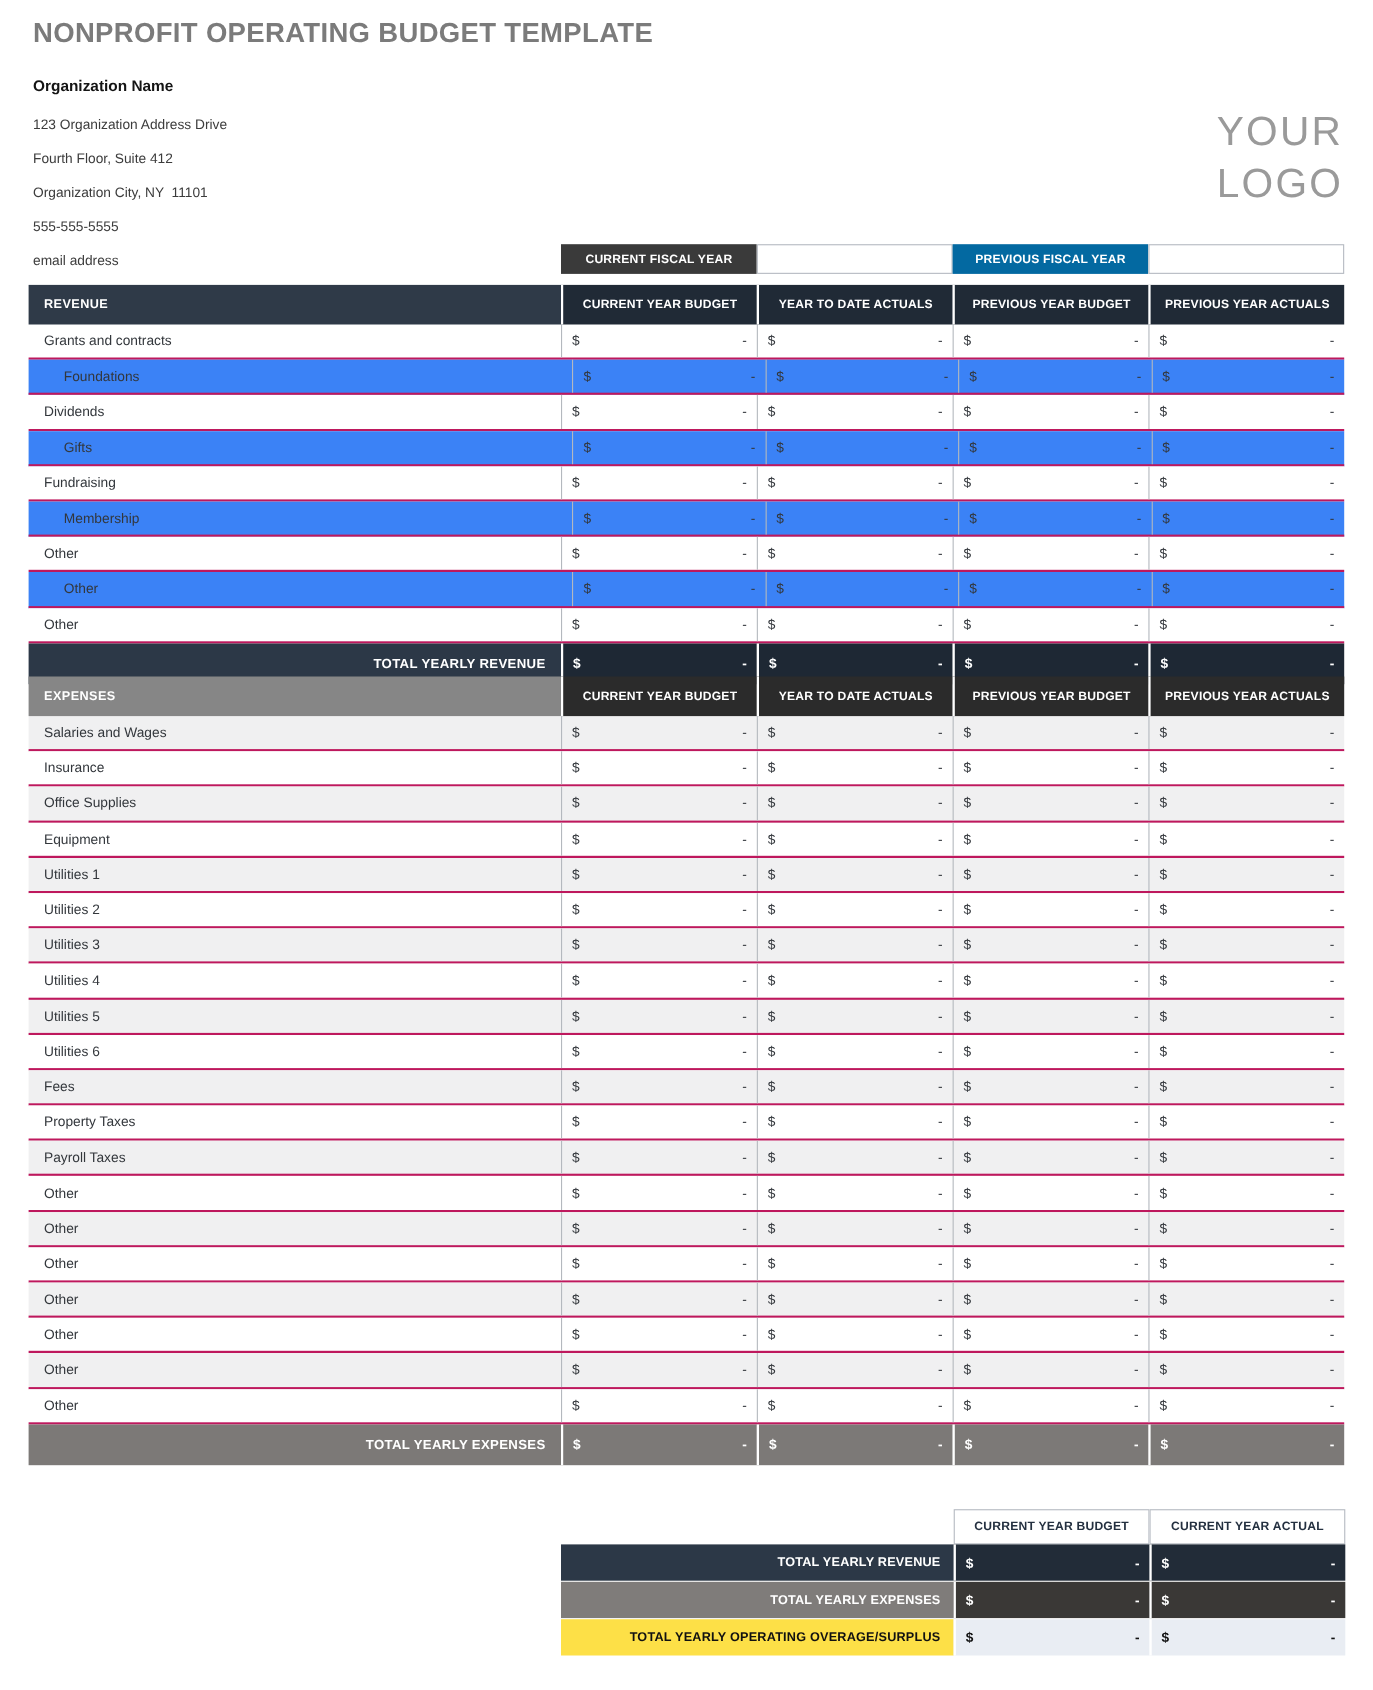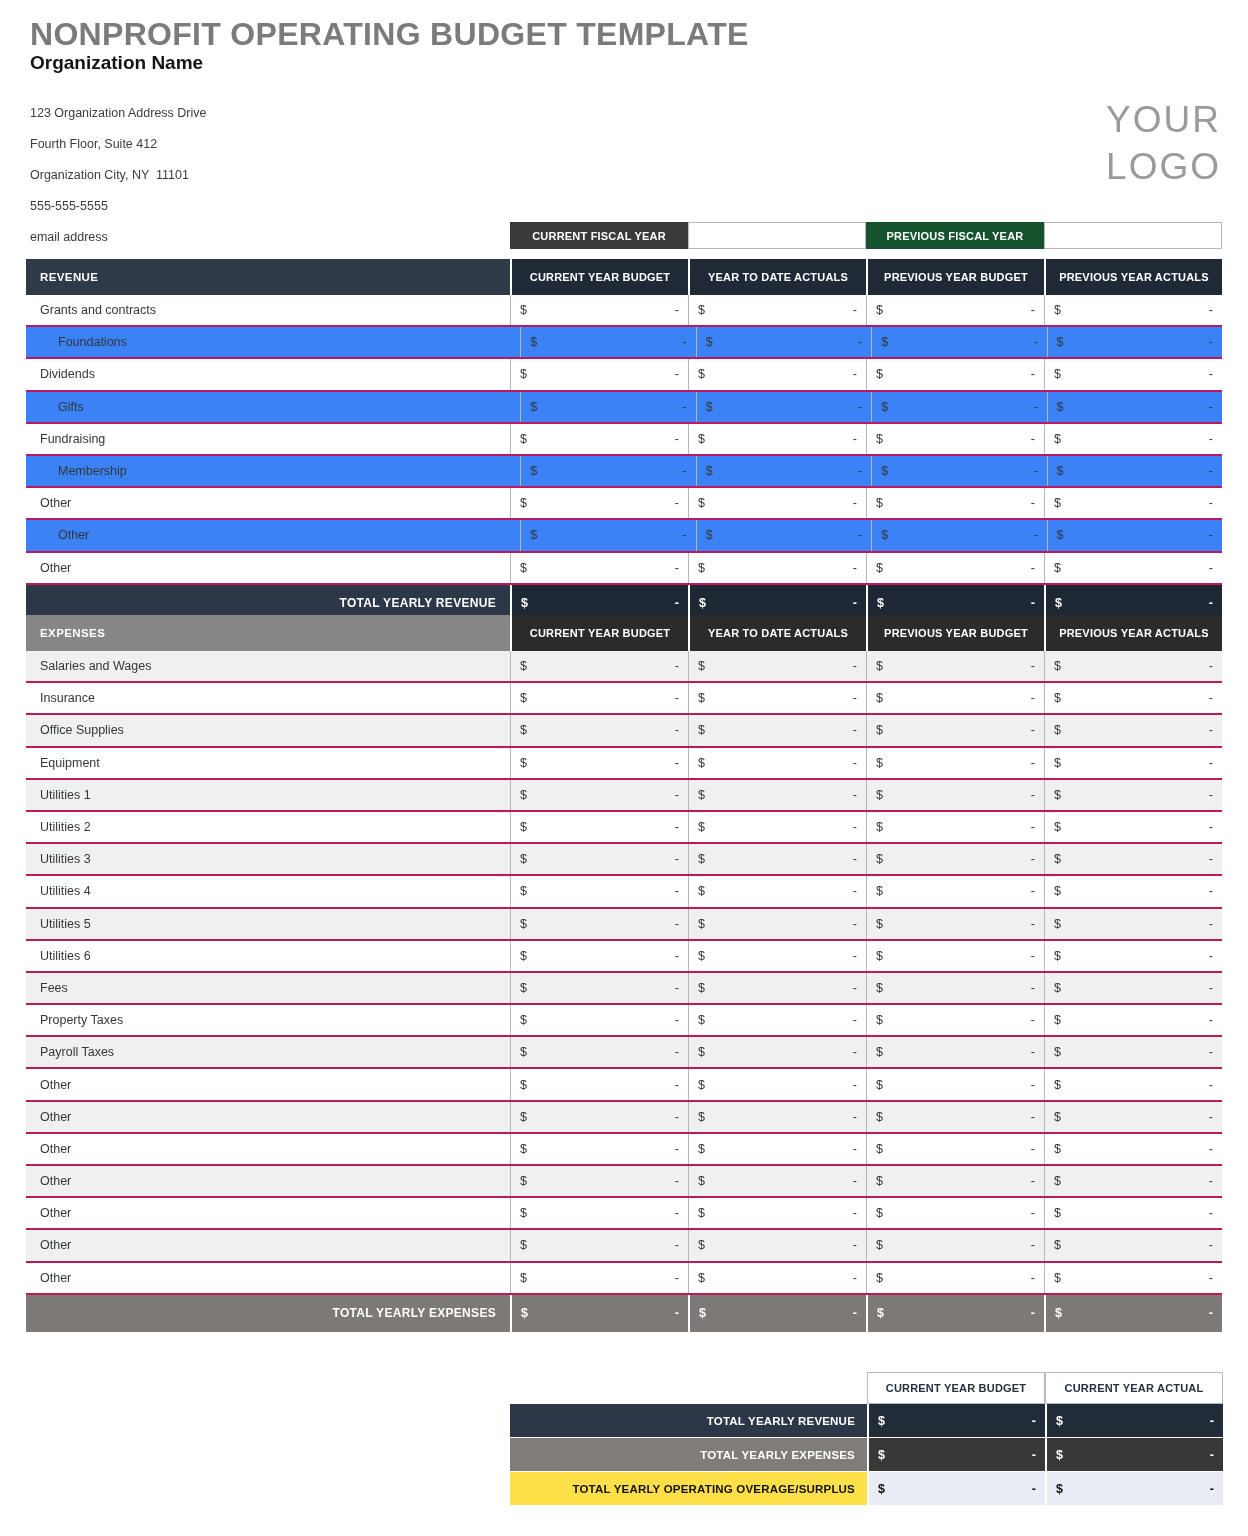--- a/index.html
+++ b/index.html
@@ -1,30 +1,30 @@
 <!DOCTYPE html>
 <html><head>
 <meta charset="utf-8">
 <style>
   html,body{margin:0;padding:0;background:#ffffff;}
   body{font-family:"Liberation Sans", sans-serif;}
   .page{position:relative;width:1248px;height:1536px;background:#ffffff;overflow:hidden;}
 
   
-  .title{position:absolute;left:30px;top:16px;font-size:32px;font-weight:bold;color:#7b7b7b;letter-spacing:.3px;}
-  .org-name{position:absolute;left:30px;top:52px;font-size:19px;font-weight:bold;color:#141414;}
+  .title{position:absolute;left:30px;top:16px;font-size:25px;font-weight:bold;color:#7b7b7b;letter-spacing:.3px;}
+  .org-name{position:absolute;left:30px;top:70px;font-size:14px;font-weight:bold;color:#141414;}
   .org-lines{position:absolute;left:30px;top:97px;}
   .org-line{height:31px;display:flex;align-items:center;font-size:12.5px;color:#3c3c3c;white-space:pre;}
   .logo{position:absolute;right:27px;top:96px;text-align:right;font-size:37px;line-height:47px;color:#9a9a9a;letter-spacing:2px;font-weight:300;}
 
   
   .fiscal{position:absolute;left:510px;top:222px;display:flex;height:27px;}
   .fy-btn{width:178px;color:#ffffff;font-weight:bold;font-size:11px;display:flex;align-items:center;justify-content:center;letter-spacing:.2px;box-sizing:border-box;}
   .fy-current{background:#3a3a3a;}
-  .fy-previous{background:#14532d;}
+  .fy-previous{background:#0369a1;}
   .fy-input{width:178px;background:#ffffff;border:1px solid #b5bac1;box-sizing:border-box;}
 
   
   .table{position:absolute;width:1196px;}
   #revenue-table{left:26px;top:259px;}
   #expenses-table{left:26px;top:615px;}
 
   .thead{display:flex;height:36px;}
   .th-label{width:484px;box-sizing:border-box;padding-left:14px;display:flex;align-items:center;color:#ffffff;font-size:11.5px;font-weight:bold;letter-spacing:.4px;}
   .th-col{width:178px;box-sizing:border-box;border-left:2px solid #ffffff;display:flex;align-items:center;justify-content:center;color:#ffffff;font-size:11px;font-weight:bold;letter-spacing:.2px;text-align:center;}

